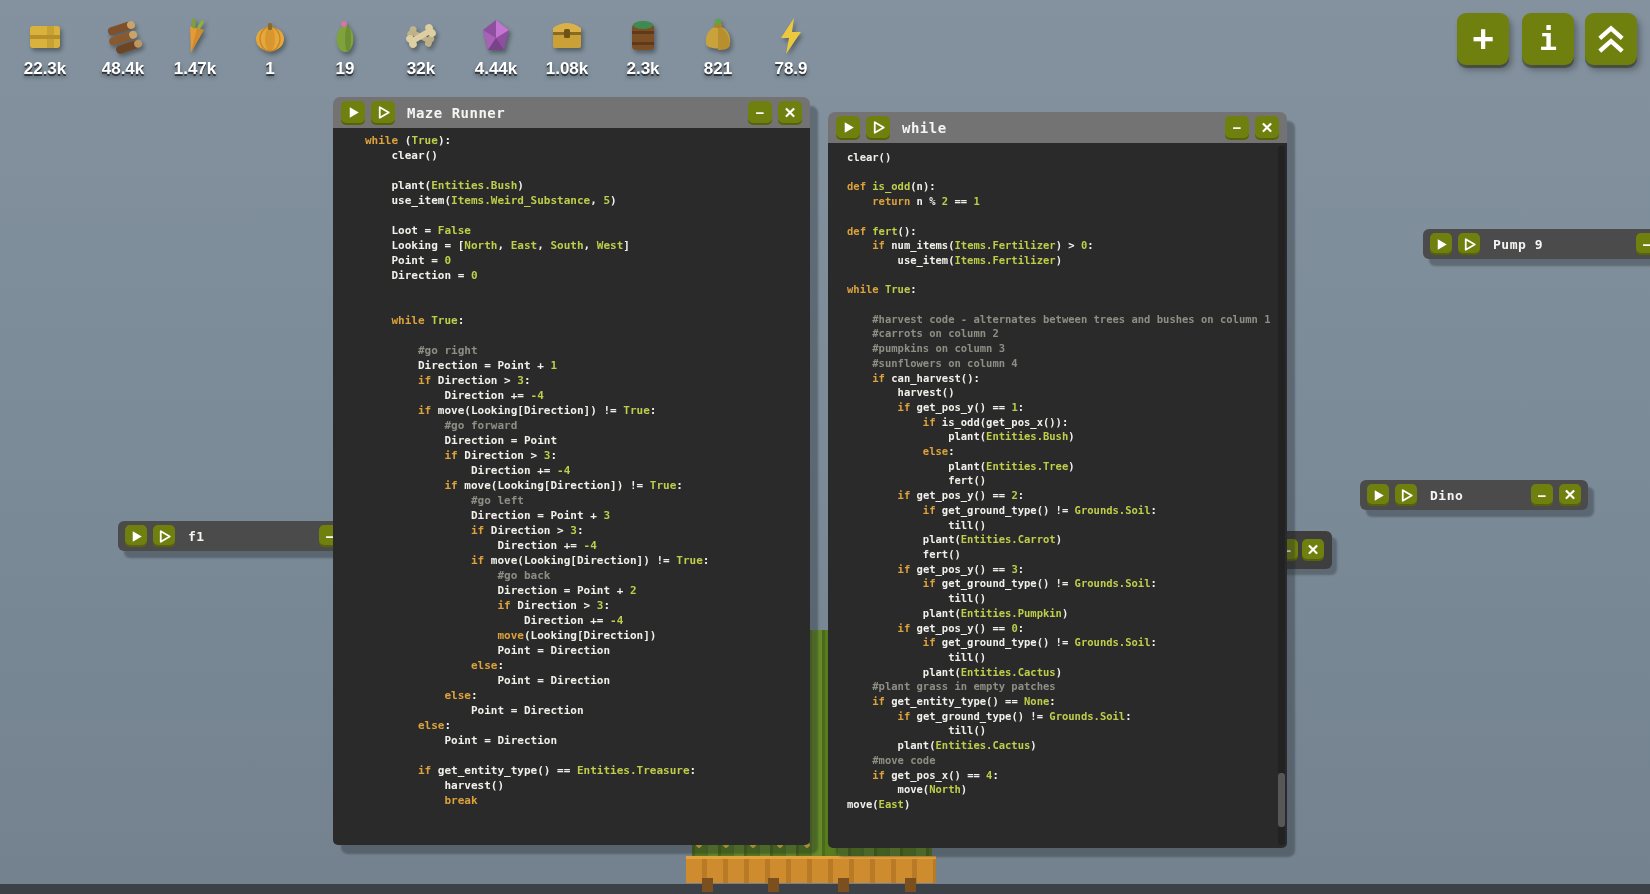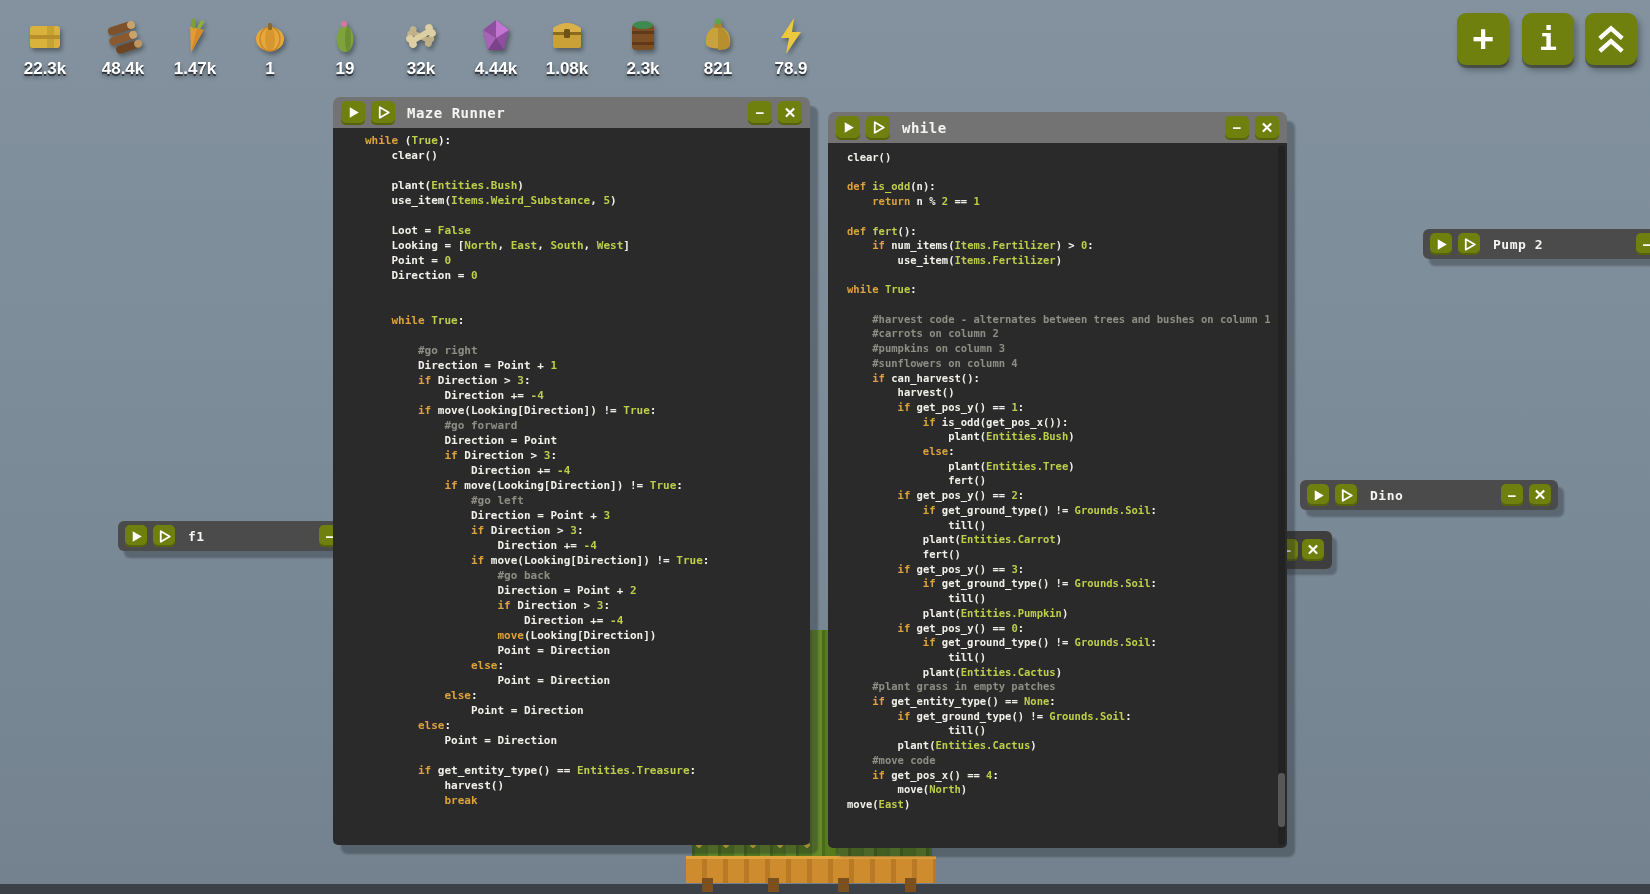--- a/index.html
+++ b/index.html
@@ -59,21 +59,21 @@
             border-radius:3px;z-index:2;cursor:pointer;}
   .sb-thumb{position:absolute;left:0;width:7px;top:627px;height:54px;background:#575757;border-radius:3px;}
 
   
   .bar{position:absolute;height:30px;background:#4b4b4b;border-radius:6px;
        display:flex;align-items:center;padding:0 4px;box-sizing:border-box;
        box-shadow:6px 7px 2px rgba(28,32,38,.33);}
   .bar .tbtn{width:22px;height:22px;}
   .bar .wtitle{font-size:13px;margin-left:10px;}
   #bar-pump{left:1423px;top:229px;width:242px;z-index:3;}
-  #bar-dino{left:1300px;top:480px;width:258px;z-index:3;}
+  #bar-dino{left:1360px;top:480px;width:228px;z-index:3;}
   #bar-f1{left:118px;top:521px;width:230px;z-index:3;}
   .hidden-frag{position:absolute;left:1268px;top:531px;width:64px;height:38px;background:#3e3e3e;
                border-radius:0 6px 6px 0;z-index:4;box-shadow:5px 6px 2px rgba(28,32,38,.3);
                display:flex;align-items:center;padding-left:6px;box-sizing:border-box;}
   .hidden-frag .tbtn{width:22px;height:22px;margin:0 2px;}
 
   
   .groundline{position:absolute;left:0;top:884px;width:1650px;height:10px;background:#3c4148;z-index:1;}
   .farm{position:absolute;z-index:1;}
   .crops{position:absolute;left:692px;top:630px;width:240px;height:240px;
@@ -320,21 +320,21 @@
     <div class="tbtn">
       <svg viewBox="0 0 20 20">
           <polygon points="5,3 17,10 5,17" fill="#fff"></polygon>
         </svg>
     </div>
     <div class="tbtn">
       <svg viewBox="0 0 20 20">
           <polygon points="5,3 17,10 5,17" fill="none" stroke="#fff" stroke-width="2.4" stroke-linejoin="round"></polygon>
         </svg>
     </div>
-    <div class="wtitle">Pump 2</div>
+    <div class="wtitle">Pump 9</div>
     <div class="spacer"></div>
     <div class="tbtn">−</div>
   </div>
 
   <div class="bar" id="bar-dino">
     <div class="tbtn">
       <svg viewBox="0 0 20 20">
           <polygon points="5,3 17,10 5,17" fill="#fff"></polygon>
         </svg>
     </div>

